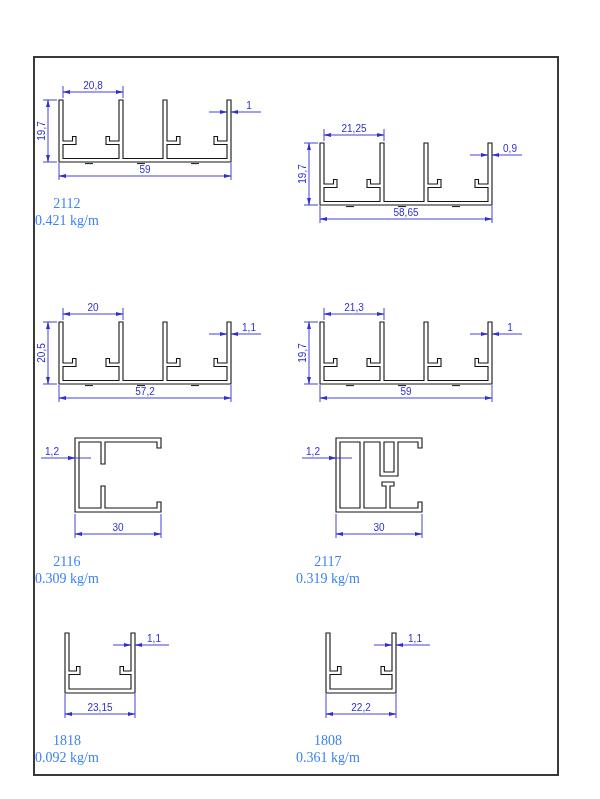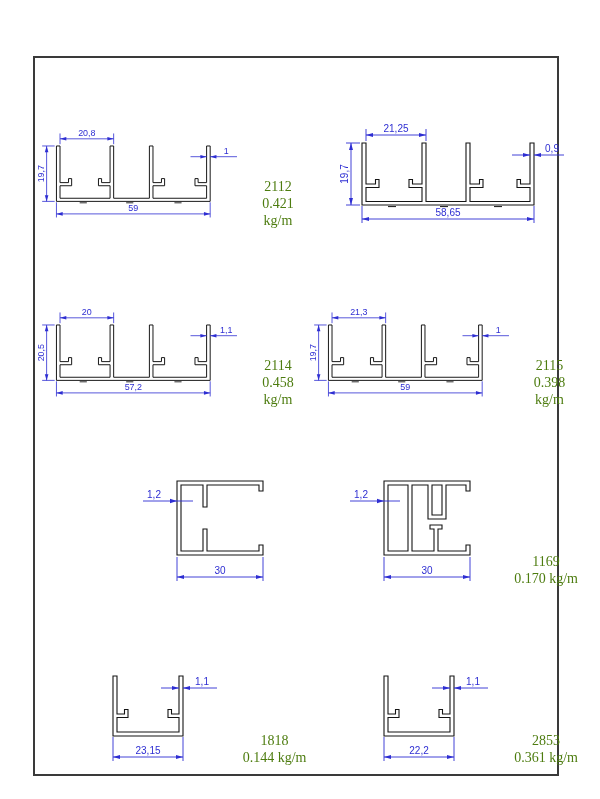--- a/index.html
+++ b/index.html
@@ -10,25 +10,25 @@
   .frame {
     position:absolute; left:33px; top:56px; width:522px; height:716px;
     border:2px solid var(--frame, #3a3a3a); background:#ffffff;
   }
   .grid {
     display:grid; width:100%; height:100%;
     grid-template-columns:1fr 1fr;
     grid-template-rows:1fr 1fr 1fr 1fr;
   }
   .cell {
-    display:flex; flex-direction:row; justify-content:flex-end; align-items:flex-end;
+    display:flex; flex-direction:column; justify-content:flex-end; align-items:flex-start;
     padding-bottom:8px;
   }
   .caption {
-    margin-top:1px; text-align:center; color:#4d7c0f;
+    margin-top:9px; text-align:center; color:#3b82f6;
     font-family:"Liberation Serif", serif; font-size:14px; line-height:1.22;
   }
   svg { display:block; }
   .body-path { fill:#ffffff; stroke:var(--outline,#141414); stroke-width:1.1; }
   .serr { stroke:var(--outline,#141414); stroke-width:1; }
   .dim-line { stroke:var(--dimension,#2e2ed2); stroke-width:0.9; fill:none; }
   .dim-arrow { fill:var(--dimension,#2e2ed2); stroke:none; }
   .dim-text {
     fill:var(--dimension,#2e2ed2);
     font-family:"Liberation Sans", sans-serif; font-size:10px;
@@ -131,24 +131,20 @@
         <line class="dim-line" x1="24" y1="106" x2="196" y2="106"></line>
         <polygon class="dim-arrow" points="24,106 31,104 31,108"></polygon>
           <polygon class="dim-arrow" points="196,106 189,104 189,108"></polygon>
         <text class="dim-text" x="110" y="103" text-anchor="middle">57,2</text>
         <line class="dim-line" x1="174" y1="42" x2="192" y2="42"></line>
           <polygon class="dim-arrow" points="192,42 185,40 185,44"></polygon>
         <line class="dim-line" x1="196" y1="42" x2="226" y2="42"></line>
           <polygon class="dim-arrow" points="196,42 203,40 203,44"></polygon>
         <text class="dim-text" x="214" y="38.5" text-anchor="middle">1,1</text>
       </svg>
-      <div class="caption">
-        <div>2114</div>
-        <div>0.458 kg/m</div>
-      </div>
     </div>
 
     <div class="cell">
       <svg width="240" height="116" viewBox="0 0 240 116">
         <path class="body-path" d="M24,30 H28 V71 H37.5 V66.5 H41 V74.5 H28 V88.5 H84 V74.5 H71 V66.5 H74.5 V71 H84 V30 H88 V88.5 H128 V30 H132 V71 H141.5 V66.5 H145 V74.5 H132 V88.5 H192 V74.5 H179 V66.5 H182.5 V71 H192 V30 H196 V92 H24 Z"></path>
         <line class="serr" x1="50" y1="93.6" x2="58" y2="93.6"></line>
         <line class="serr" x1="102" y1="93.6" x2="110" y2="93.6"></line>
         <line class="serr" x1="156" y1="93.6" x2="164" y2="93.6"></line>
         <line class="dim-line" x1="28" y1="16" x2="28" y2="28"></line>
           <line class="dim-line" x1="88" y1="16" x2="88" y2="28"></line>
@@ -167,98 +163,98 @@
         <line class="dim-line" x1="24" y1="106" x2="196" y2="106"></line>
         <polygon class="dim-arrow" points="24,106 31,104 31,108"></polygon>
           <polygon class="dim-arrow" points="196,106 189,104 189,108"></polygon>
         <text class="dim-text" x="110" y="103" text-anchor="middle">59</text>
         <line class="dim-line" x1="174" y1="42" x2="192" y2="42"></line>
           <polygon class="dim-arrow" points="192,42 185,40 185,44"></polygon>
         <line class="dim-line" x1="196" y1="42" x2="226" y2="42"></line>
           <polygon class="dim-arrow" points="196,42 203,40 203,44"></polygon>
         <text class="dim-text" x="214" y="38.5" text-anchor="middle">1</text>
       </svg>
-      <div class="caption">
-        <div>2115</div>
-        <div>0.398 kg/m</div>
-      </div>
     </div>
 
     <div class="cell">
       <svg width="170" height="120" viewBox="0 0 170 120">
         <path class="body-path" d="M40,14 H126 V24 H122 V18 H70 V40 H66 V18 H44 V84 H66 V62 H70 V84 H122 V78 H126 V88 H40 Z"></path>
         <line class="dim-line" x1="6" y1="34" x2="56" y2="34"></line>
         <polygon class="dim-arrow" points="40,34 33,31.8 33,36.2"></polygon>
         <text class="dim-text" x="17" y="31" text-anchor="middle">1,2</text>
         <line class="dim-line" x1="40" y1="90" x2="40" y2="114"></line>
           <line class="dim-line" x1="126" y1="90" x2="126" y2="114"></line>
         <line class="dim-line" x1="40" y1="110" x2="126" y2="110"></line>
         <polygon class="dim-arrow" points="40,110 47,108 47,112"></polygon>
           <polygon class="dim-arrow" points="126,110 119,108 119,112"></polygon>
         <text class="dim-text" x="83" y="107" text-anchor="middle">30</text>
       </svg>
+      <div class="caption">
+        <div>2116</div>
+        <div>0.309 kg/m</div>
+      </div>
     </div>
 
     <div class="cell">
       <svg width="170" height="120" viewBox="0 0 170 120">
         <path class="body-path" fill-rule="evenodd" d="M40,14 H126 V24 H122 V18 H102 V52 H84 V18 H68 V84 H90 V62 H86 V58 H98 V62 H94 V84 H122 V78 H126 V88 H40 Z
              M44,18 H64 V84 H44 Z
              M88,18 H98 V48 H88 Z"></path>
         <line class="dim-line" x1="6" y1="34" x2="56" y2="34"></line>
         <polygon class="dim-arrow" points="40,34 33,31.8 33,36.2"></polygon>
         <text class="dim-text" x="17" y="31" text-anchor="middle">1,2</text>
         <line class="dim-line" x1="40" y1="90" x2="40" y2="114"></line>
           <line class="dim-line" x1="126" y1="90" x2="126" y2="114"></line>
         <line class="dim-line" x1="40" y1="110" x2="126" y2="110"></line>
         <polygon class="dim-arrow" points="40,110 47,108 47,112"></polygon>
           <polygon class="dim-arrow" points="126,110 119,108 119,112"></polygon>
         <text class="dim-text" x="83" y="107" text-anchor="middle">30</text>
       </svg>
       <div class="caption">
-        <div>1169</div>
-        <div>0.170 kg/m</div>
+        <div>2117</div>
+        <div>0.319 kg/m</div>
       </div>
     </div>
 
     <div class="cell">
       <svg width="160" height="104" viewBox="0 0 160 104">
         <path class="body-path" d="M30,14 H34 V52 H41.5 V47.5 H45 V55.5 H34 V70 H96 V55.5 H85 V47.5 H88.5 V52 H96 V14 H100 V74 H30 Z"></path>
         <line class="dim-line" x1="78" y1="26" x2="96" y2="26"></line>
           <polygon class="dim-arrow" points="96,26 89,24 89,28"></polygon>
         <line class="dim-line" x1="100" y1="26" x2="134" y2="26"></line>
           <polygon class="dim-arrow" points="100,26 107,24 107,28"></polygon>
         <text class="dim-text" x="119" y="22.5" text-anchor="middle">1,1</text>
         <line class="dim-line" x1="30" y1="75" x2="30" y2="99"></line>
           <line class="dim-line" x1="100" y1="75" x2="100" y2="99"></line>
         <line class="dim-line" x1="30" y1="95" x2="100" y2="95"></line>
         <polygon class="dim-arrow" points="30,95 37,93 37,97"></polygon>
           <polygon class="dim-arrow" points="100,95 93,93 93,97"></polygon>
         <text class="dim-text" x="65" y="92" text-anchor="middle">23,15</text>
       </svg>
       <div class="caption">
         <div>1818</div>
-        <div>0.144 kg/m</div>
+        <div>0.092 kg/m</div>
       </div>
     </div>
 
     <div class="cell">
       <svg width="160" height="104" viewBox="0 0 160 104">
         <path class="body-path" d="M30,14 H34 V52 H41.5 V47.5 H45 V55.5 H34 V70 H96 V55.5 H85 V47.5 H88.5 V52 H96 V14 H100 V74 H30 Z"></path>
         <line class="dim-line" x1="78" y1="26" x2="96" y2="26"></line>
           <polygon class="dim-arrow" points="96,26 89,24 89,28"></polygon>
         <line class="dim-line" x1="100" y1="26" x2="134" y2="26"></line>
           <polygon class="dim-arrow" points="100,26 107,24 107,28"></polygon>
         <text class="dim-text" x="119" y="22.5" text-anchor="middle">1,1</text>
         <line class="dim-line" x1="30" y1="75" x2="30" y2="99"></line>
           <line class="dim-line" x1="100" y1="75" x2="100" y2="99"></line>
         <line class="dim-line" x1="30" y1="95" x2="100" y2="95"></line>
         <polygon class="dim-arrow" points="30,95 37,93 37,97"></polygon>
           <polygon class="dim-arrow" points="100,95 93,93 93,97"></polygon>
         <text class="dim-text" x="65" y="92" text-anchor="middle">22,2</text>
       </svg>
       <div class="caption">
-        <div>2853</div>
+        <div>1808</div>
         <div>0.361 kg/m</div>
       </div>
     </div>
 
   </div>
 </div>
 
 </body></html>

